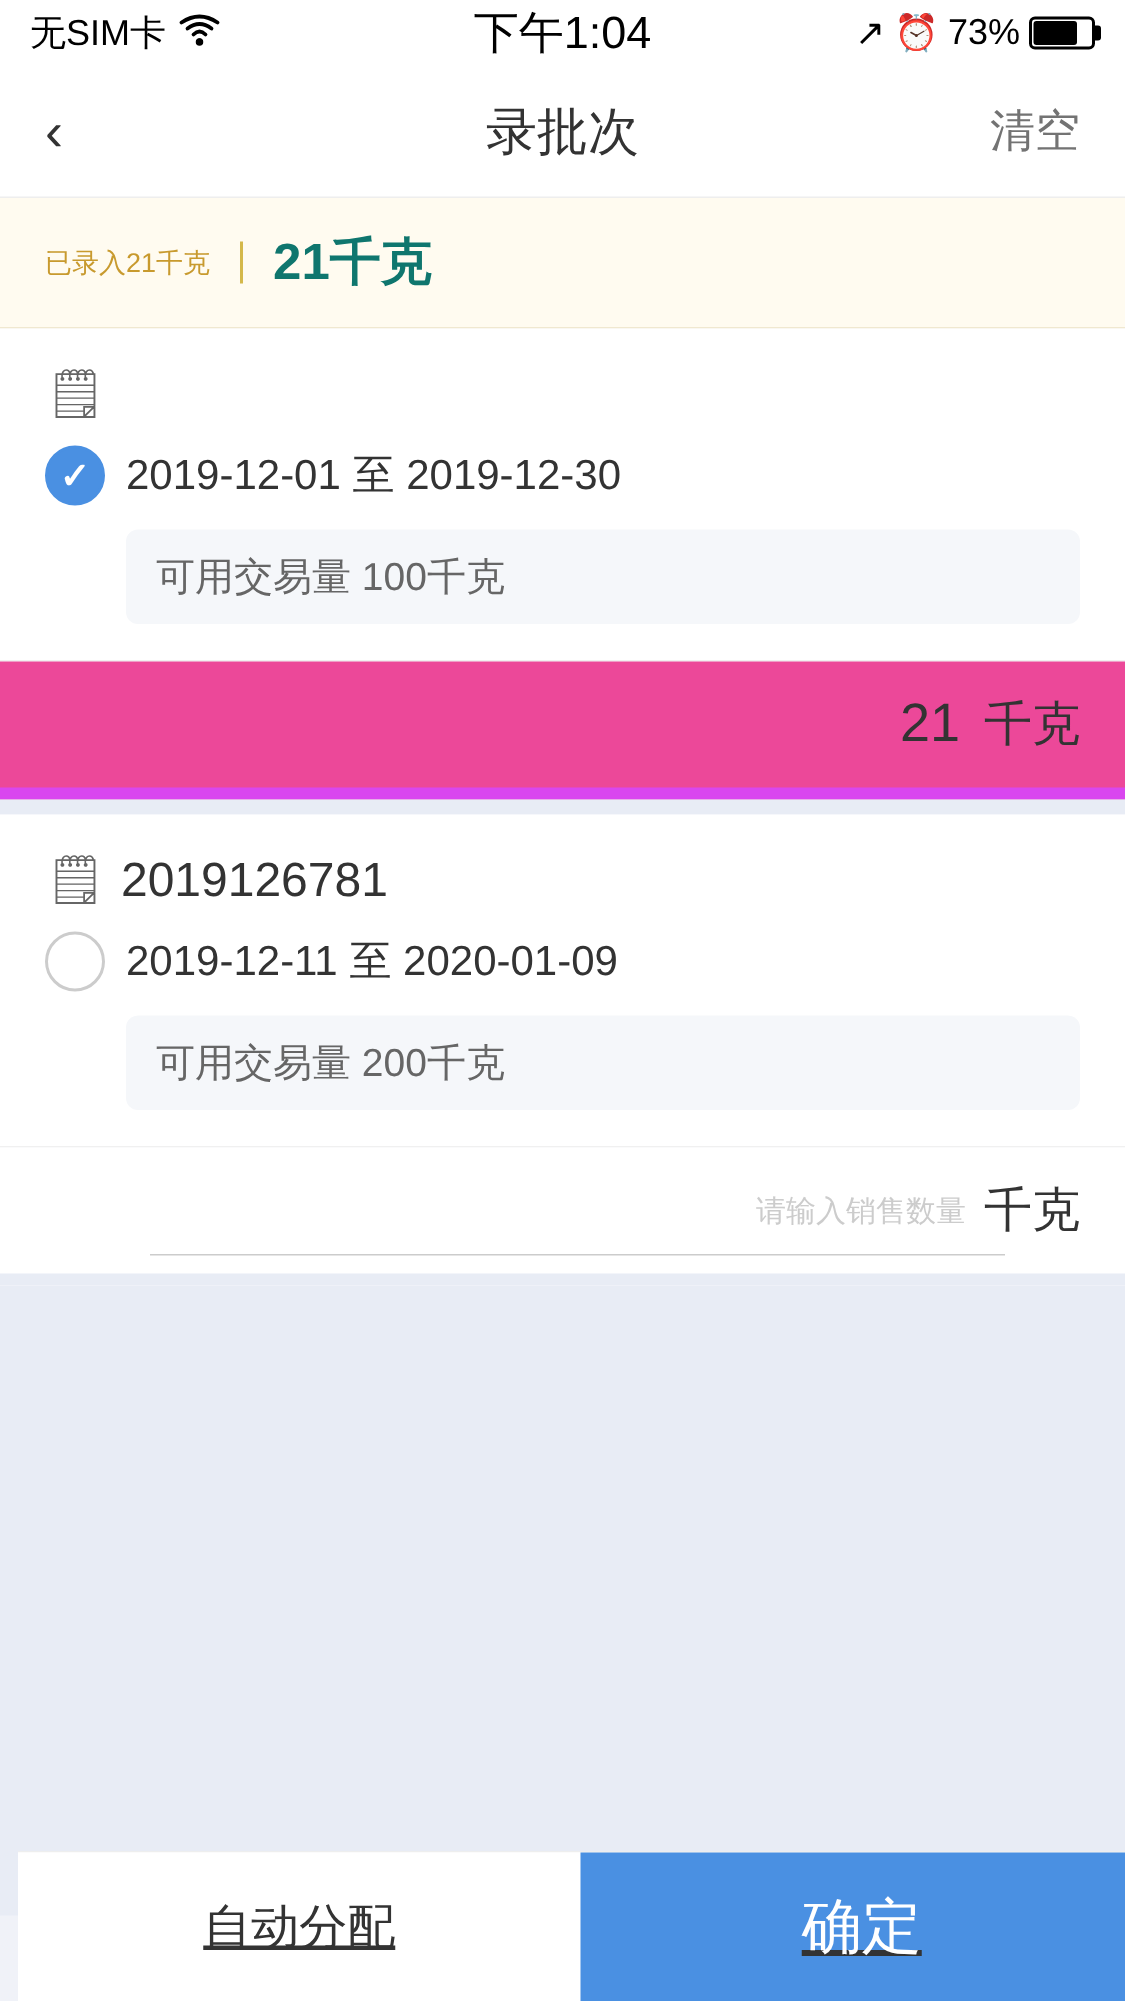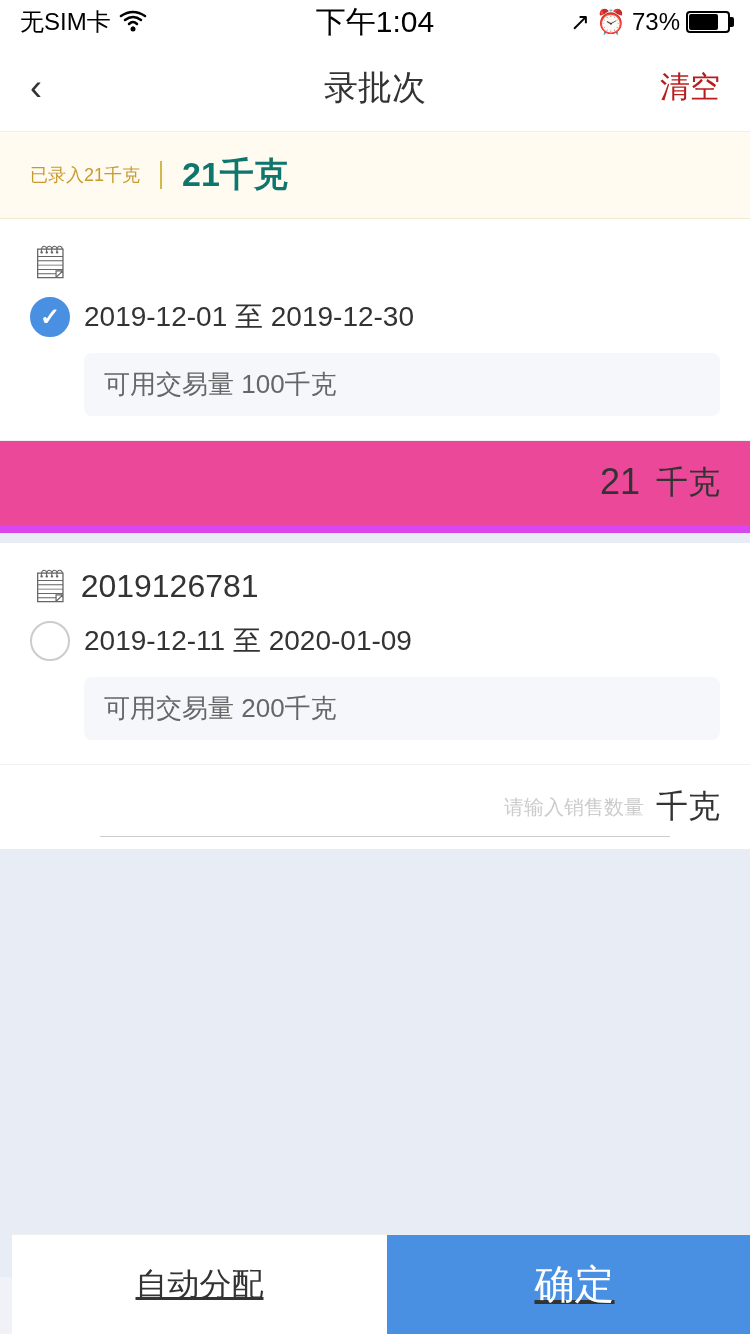--- a/index.html
+++ b/index.html
@@ -93,21 +93,21 @@
     .nav-title {
       font-size: 34px;
       font-weight: 500;
       color: #333;
       position: absolute;
       left: 50%;
       transform: translateX(-50%);
     }
     .nav-clear {
       font-size: 30px;
-      color: #b91c1c;
+      color: #737373;
       cursor: pointer;
     }
 
     
     .info-banner {
       background: #fffbf0;
       padding: 20px 30px;
       display: flex;
       align-items: center;
       gap: 20px;

